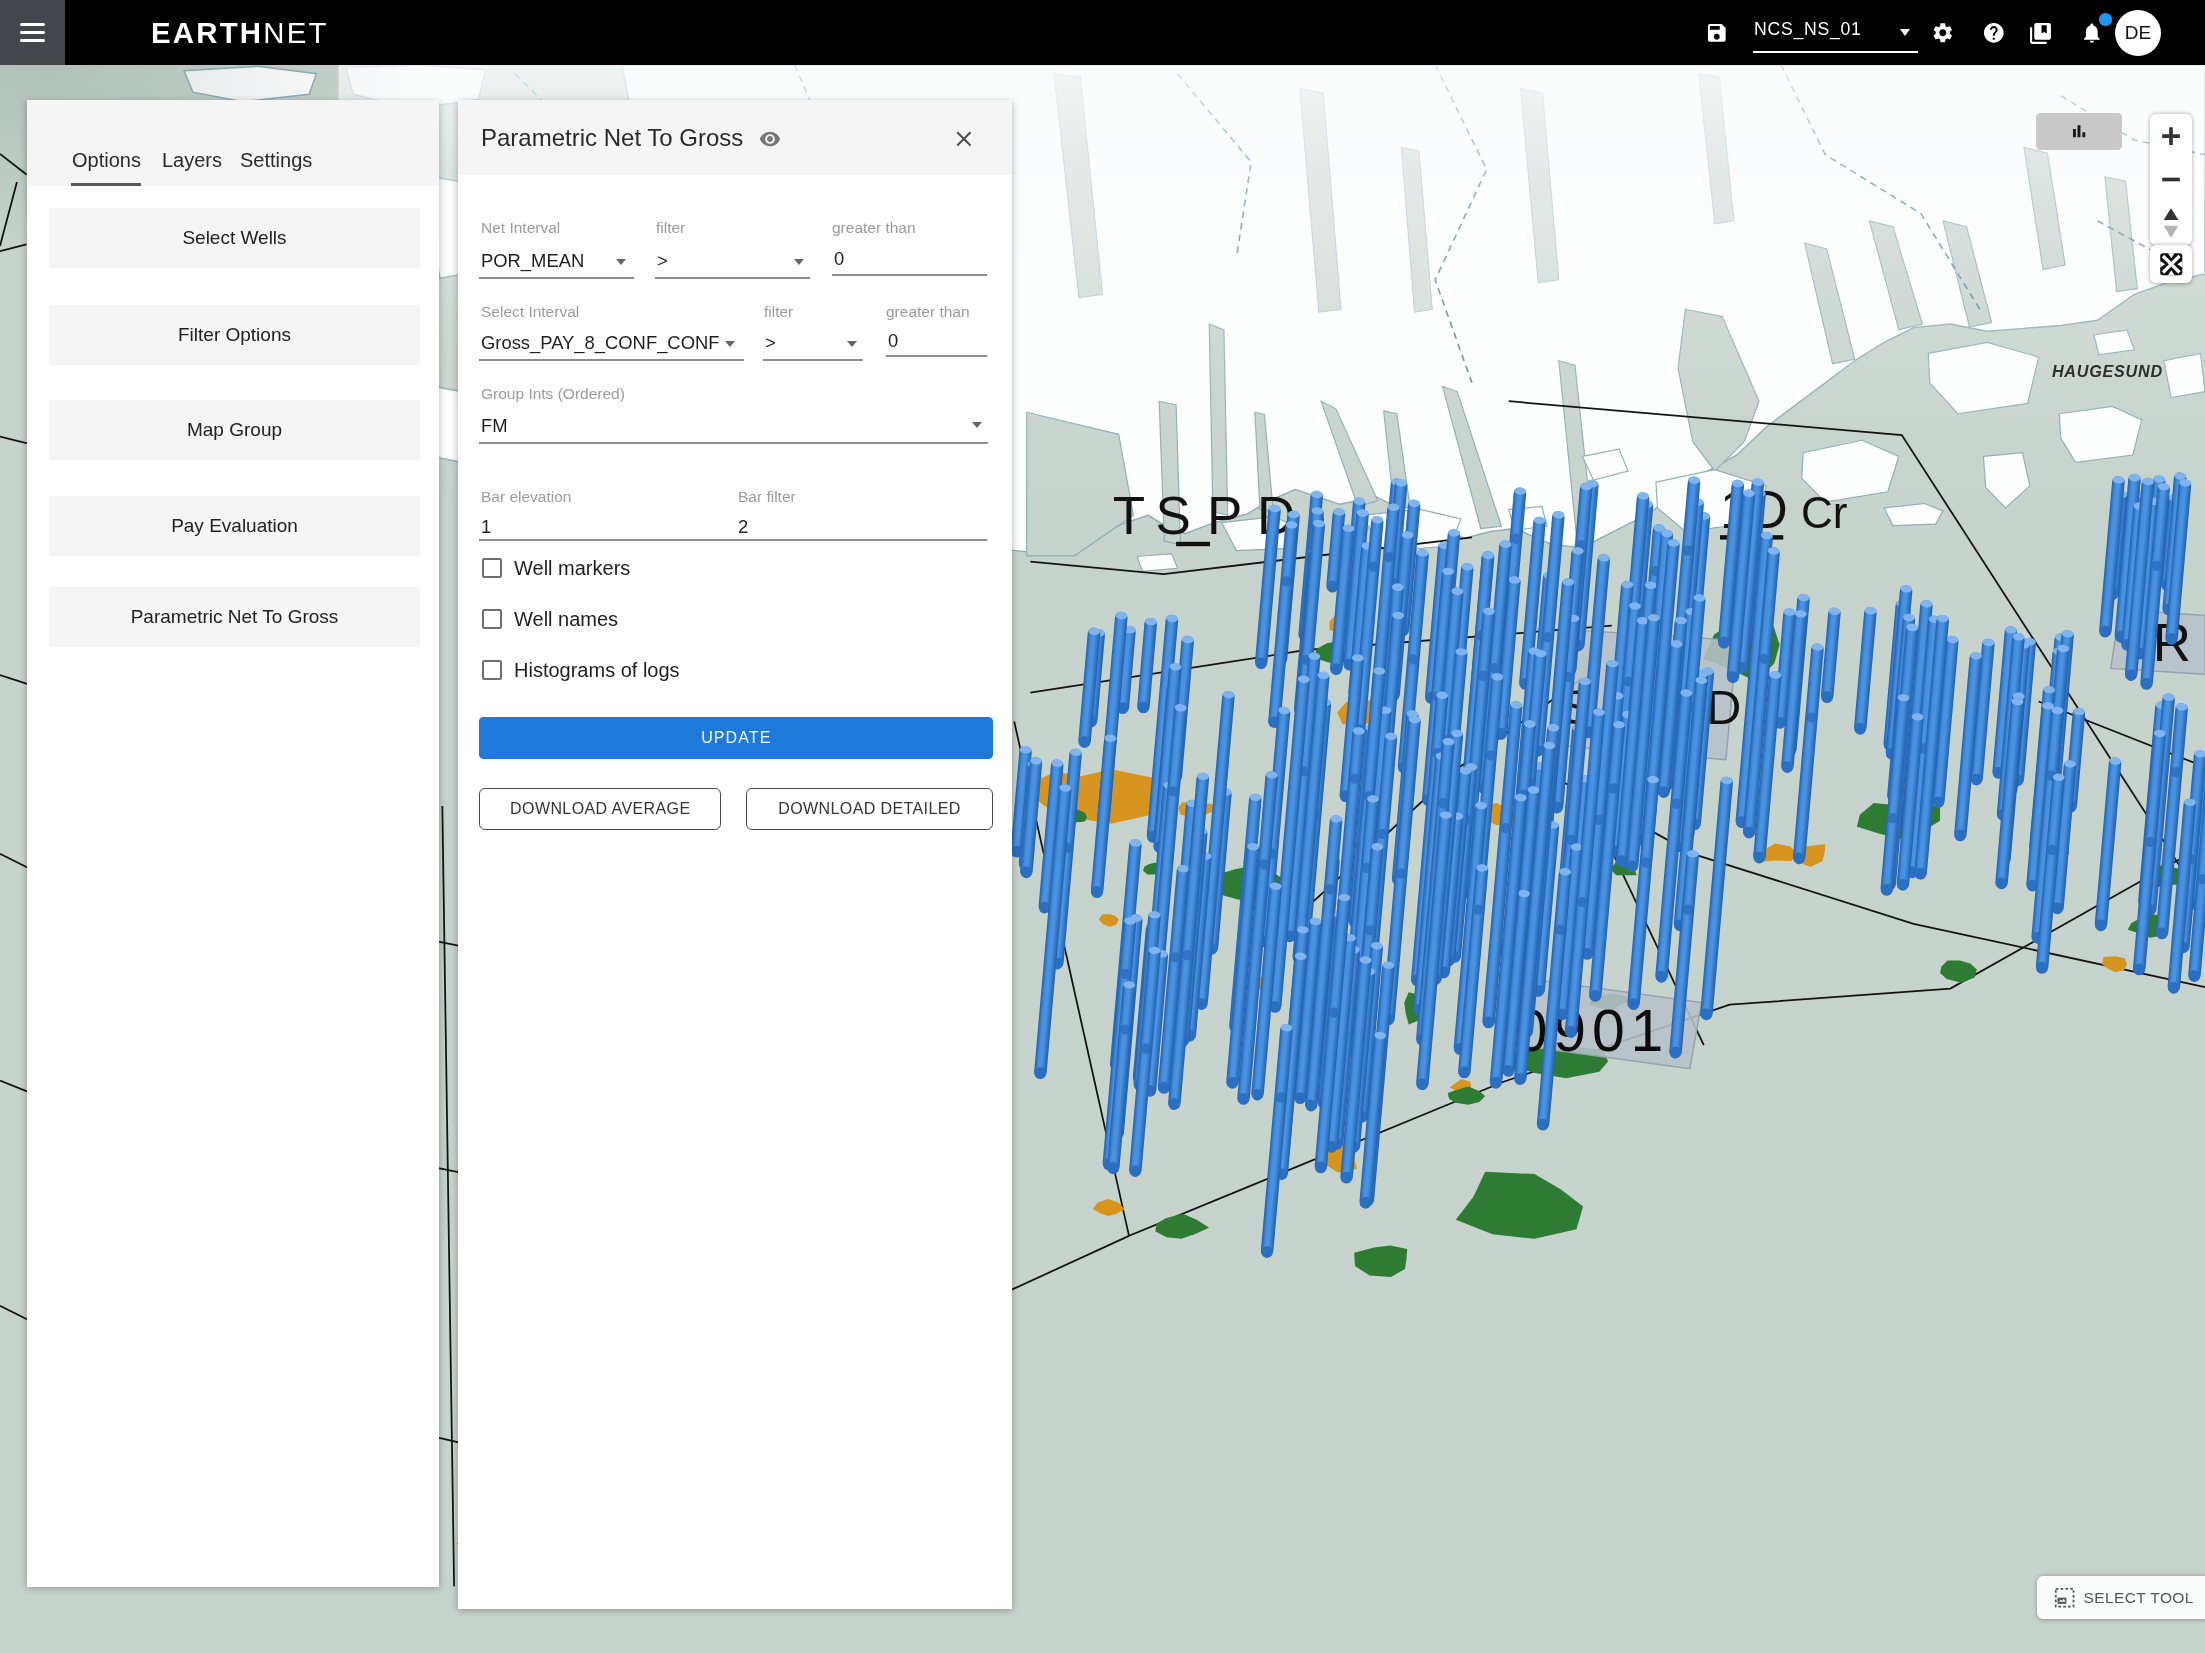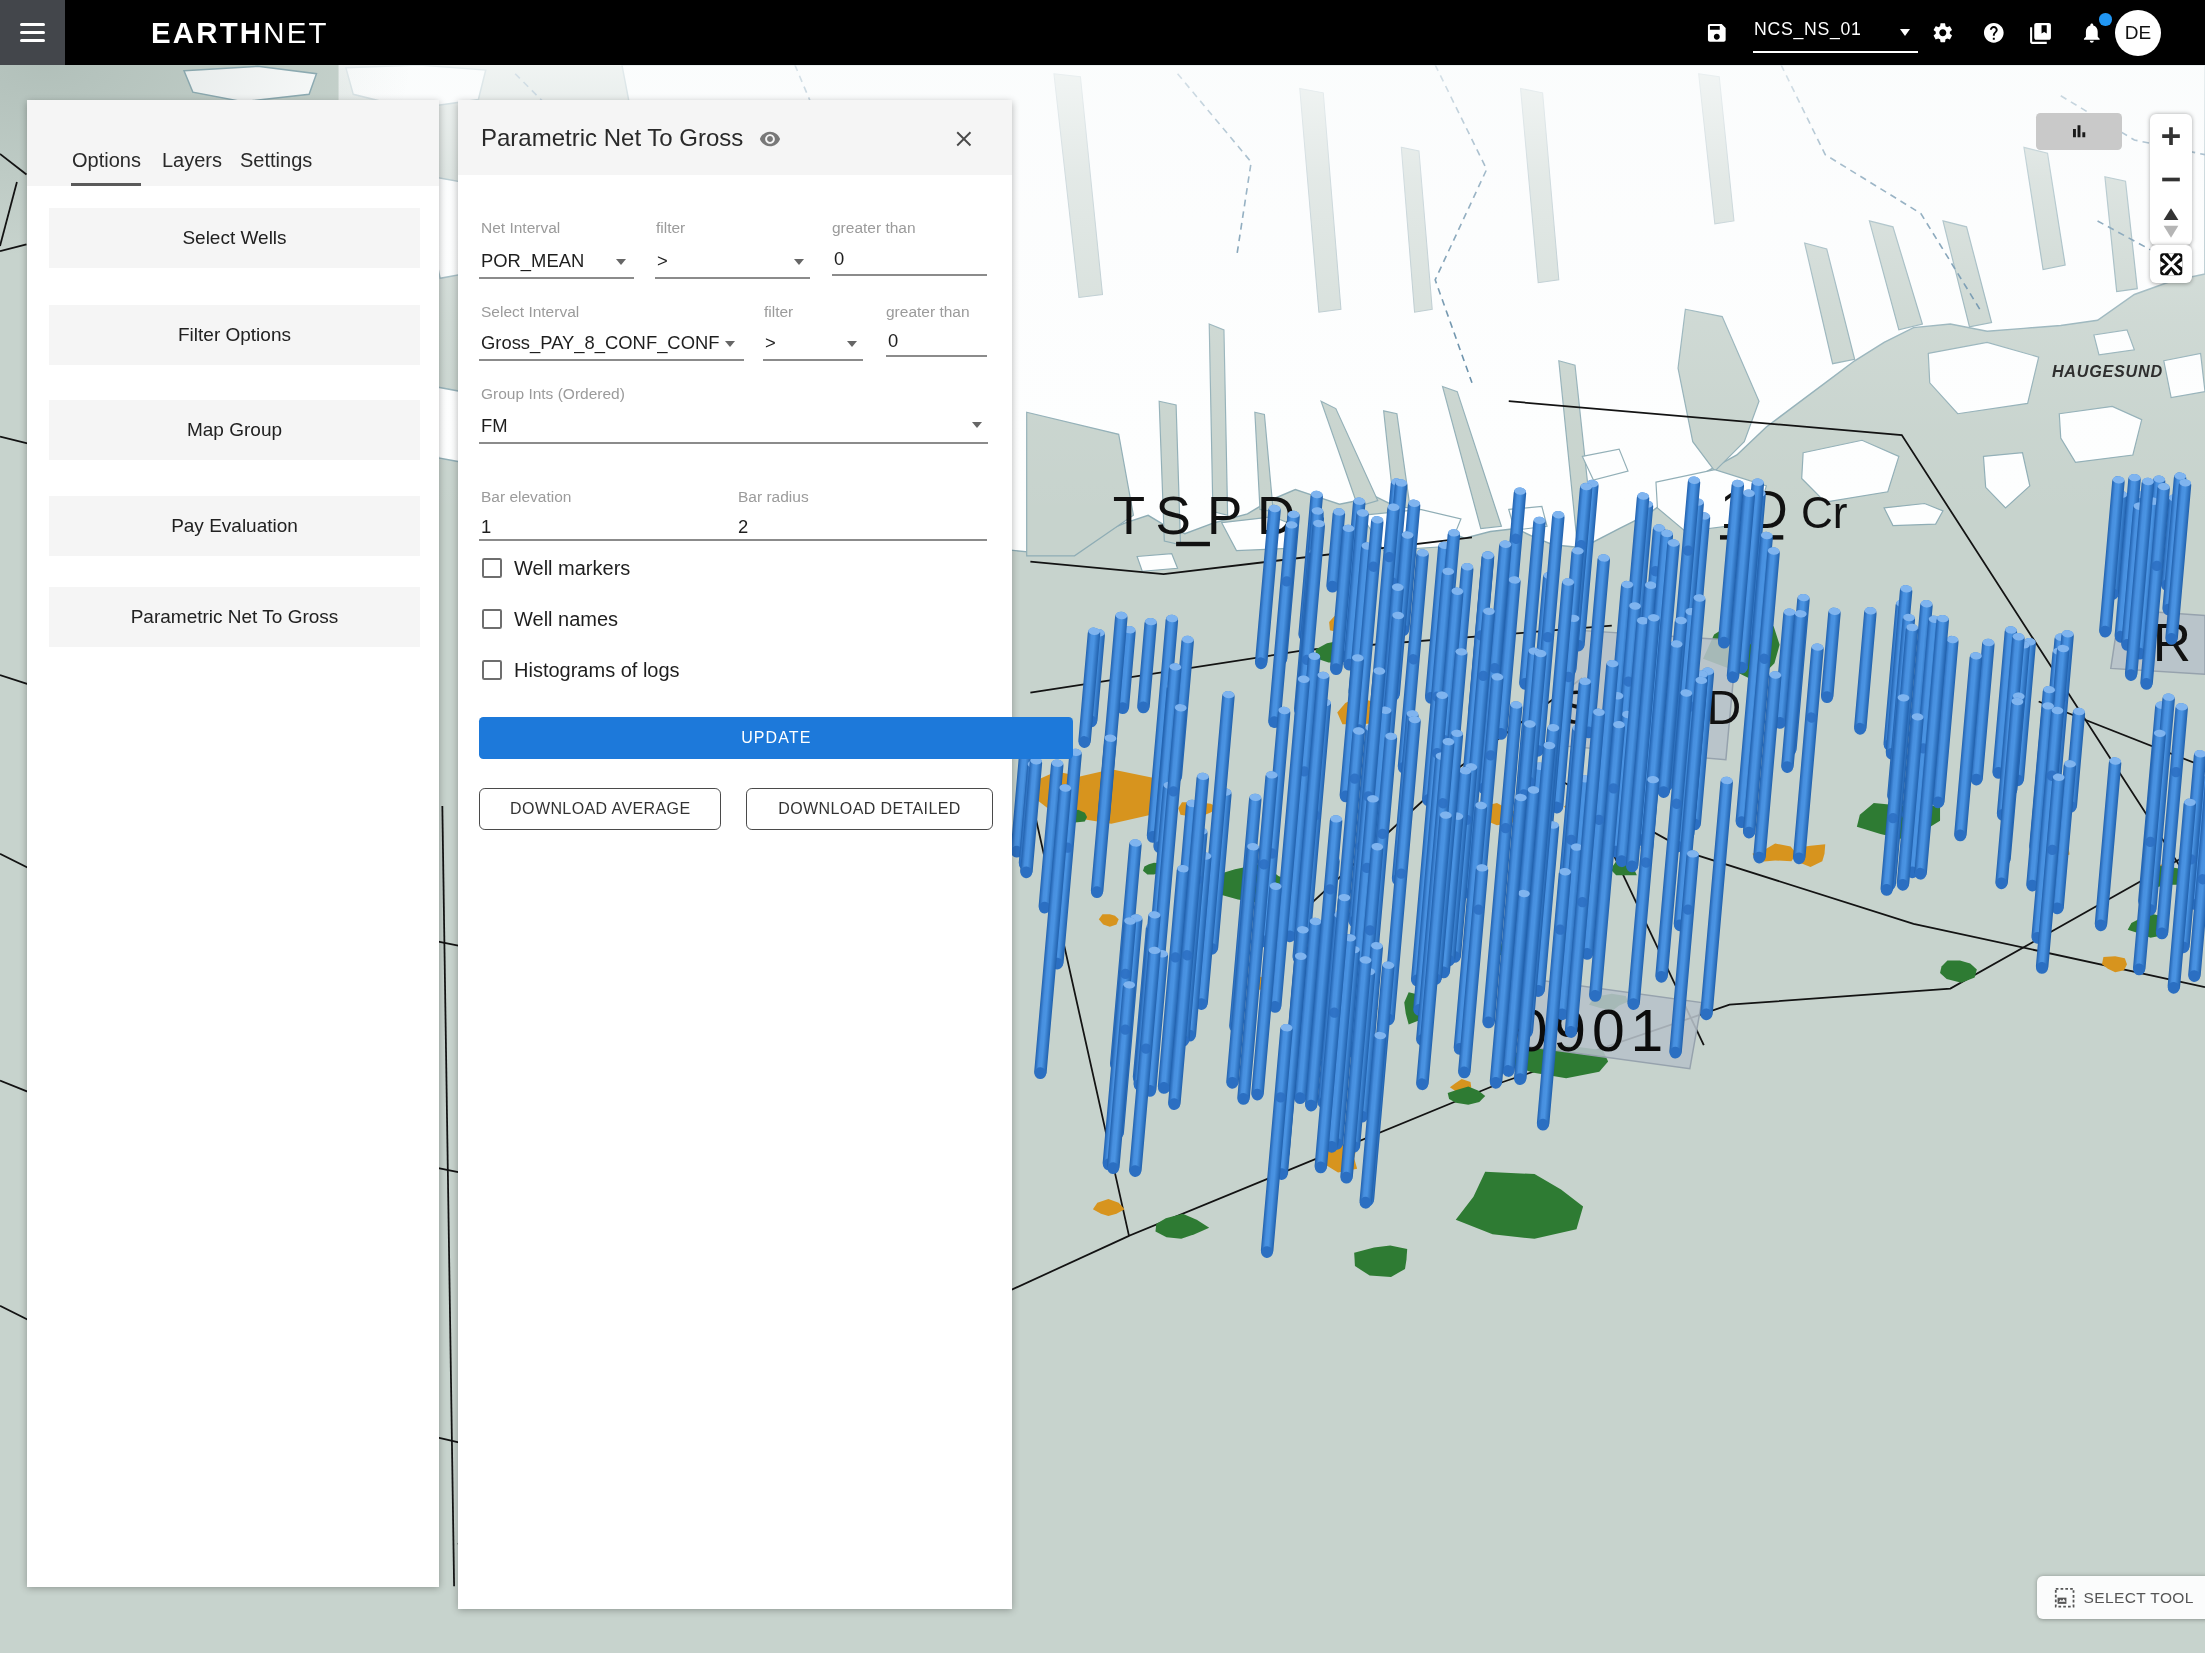--- a/index.html
+++ b/index.html
@@ -22,21 +22,21 @@
 .sbtn{position:absolute;left:22px;width:371px;height:60px;background:#f5f5f5;display:flex;align-items:center;justify-content:center;font-size:19px;color:#212121}
 .panel{position:absolute;left:458px;top:100px;width:554px;height:1509px;background:#fff;z-index:30;box-shadow:0 1.5px 7.4px rgba(0,0,0,.3)}
 .phead{position:absolute;left:0;top:0;width:554px;height:75px;background:#f5f5f5}
 .ptitle{position:absolute;left:23px;top:24px;font-size:24px;color:#2a2a2a}
 .lbl{position:absolute;font-size:15.5px;color:#9b9b9b}
 .val{position:absolute;font-size:18.4px;color:#1e1e1e}
 .ul{position:absolute;height:1.5px;background:#8b8b8b}
 .sarr{position:absolute;width:0;height:0;border-left:5.9px solid transparent;border-right:5.9px solid transparent;border-top:6.6px solid #666}
 .cb{position:absolute;width:20px;height:20px;border:2.2px solid #6e6e6e;border-radius:2.2px}
 .cblbl{position:absolute;font-size:20px;color:#1e1e1e}
-.update{position:absolute;left:21.3px;top:617px;width:594px;height:42px;background:#1d79da;border-radius:4.4px;color:#fff;font-size:16px;letter-spacing:1.1px;display:flex;align-items:center;justify-content:center}
+.update{position:absolute;left:21.3px;top:617px;width:514px;height:42px;background:#1d79da;border-radius:4.4px;color:#fff;font-size:16px;letter-spacing:1.1px;display:flex;align-items:center;justify-content:center}
 .dl{position:absolute;top:688px;height:42px;border:1.8px solid #4a4a4a;border-radius:5.9px;color:#333;font-size:16px;letter-spacing:0.4px;display:flex;align-items:center;justify-content:center;background:#fff}
 .mapbtn{position:absolute;z-index:20}
 .chartbtn{left:2036px;top:113px;width:86px;height:37px;background:#c9c9c9;border-radius:4.4px;display:flex;align-items:center;justify-content:center}
 .zoomstack{left:2150px;top:114px;width:42px;height:131px;background:#fff;border-radius:5.9px;box-shadow:0 0.7px 4.4px rgba(0,0,0,.35)}
 .fsbtn{left:2150px;top:245px;width:42px;height:38px;background:#fff;border-radius:5.9px;box-shadow:0 0.7px 4.4px rgba(0,0,0,.35);display:flex;align-items:center;justify-content:center}
 .seltool{left:2037px;top:1576px;width:174px;height:43px;background:#fbfcfc;border-radius:5.9px;box-shadow:0 0.7px 4.4px rgba(0,0,0,.3);display:flex;align-items:center;justify-content:center;gap:8px;color:#555;font-size:15.5px;letter-spacing:0.4px}
 </style></head><body>
 <svg width="2205" height="1654" viewBox="0 0 2996 2247" style="position:absolute;left:0;top:0">
 <defs>
 <linearGradient id="bar" x1="0" y1="0" x2="1" y2="0">
@@ -1565,21 +1565,21 @@
  <div class="ul" style="left:428px;top:255px;width:101px"></div>
 
  <div class="lbl" style="left:23px;top:285px">Group Ints (Ordered)</div>
  <div class="val" style="left:23px;top:315px">FM</div>
  <div class="sarr" style="left:514px;top:322px"></div>
  <div class="ul" style="left:21.3px;top:342px;width:509px"></div>
 
  <div class="lbl" style="left:23px;top:388px">Bar elevation</div>
  <div class="val" style="left:23px;top:416px">1</div>
  <div class="ul" style="left:21.3px;top:439px;width:284px"></div>
- <div class="lbl" style="left:280px;top:388px">Bar radius</div>
+ <div class="lbl" style="left:280px;top:388px">Bar filter</div>
  <div class="val" style="left:280px;top:416px">2</div>
  <div class="ul" style="left:280px;top:439px;width:249px"></div>
 
  <div class="cb" style="left:23.6px;top:458px"></div>
  <div class="cblbl" style="left:56px;top:457px">Well markers</div>
  <div class="cb" style="left:23.6px;top:509px"></div>
  <div class="cblbl" style="left:56px;top:508px">Well names</div>
  <div class="cb" style="left:23.6px;top:560px"></div>
  <div class="cblbl" style="left:56px;top:559px">Histograms of logs</div>
 

